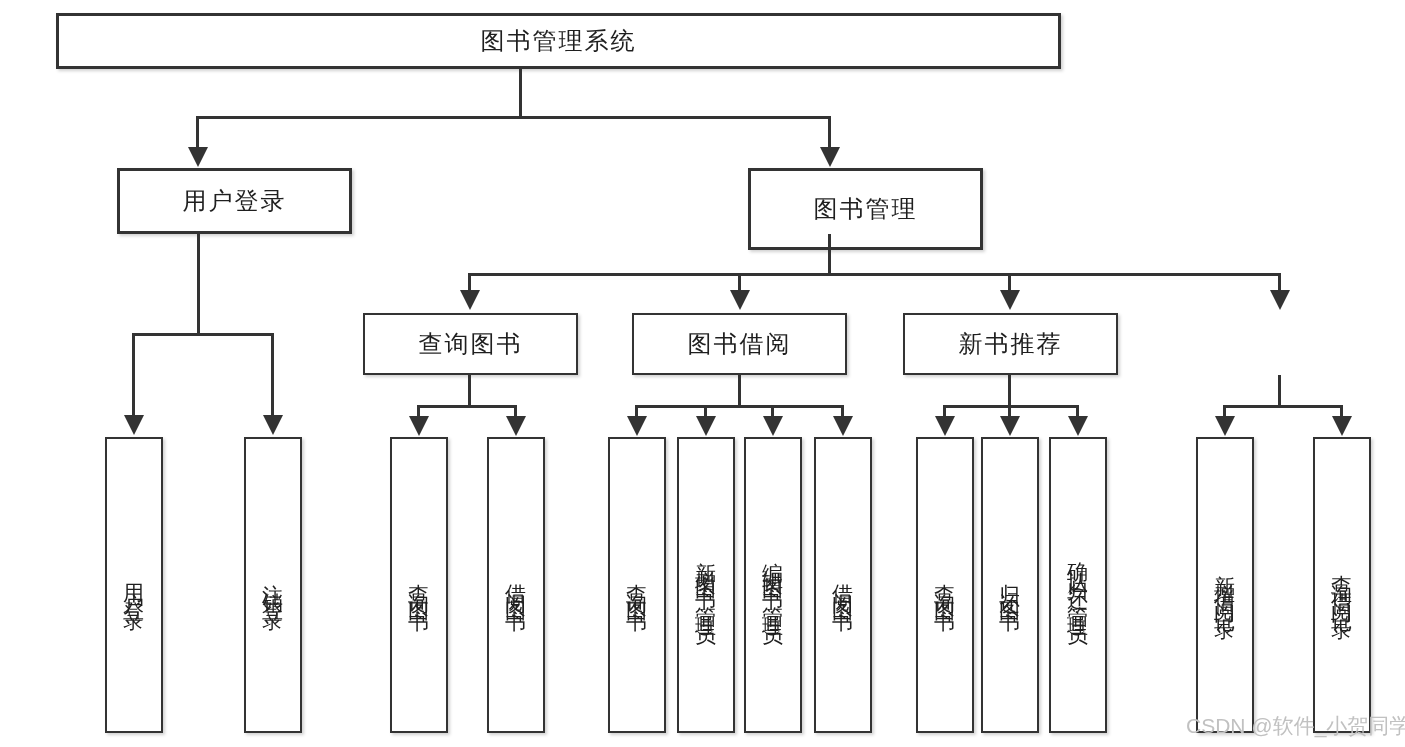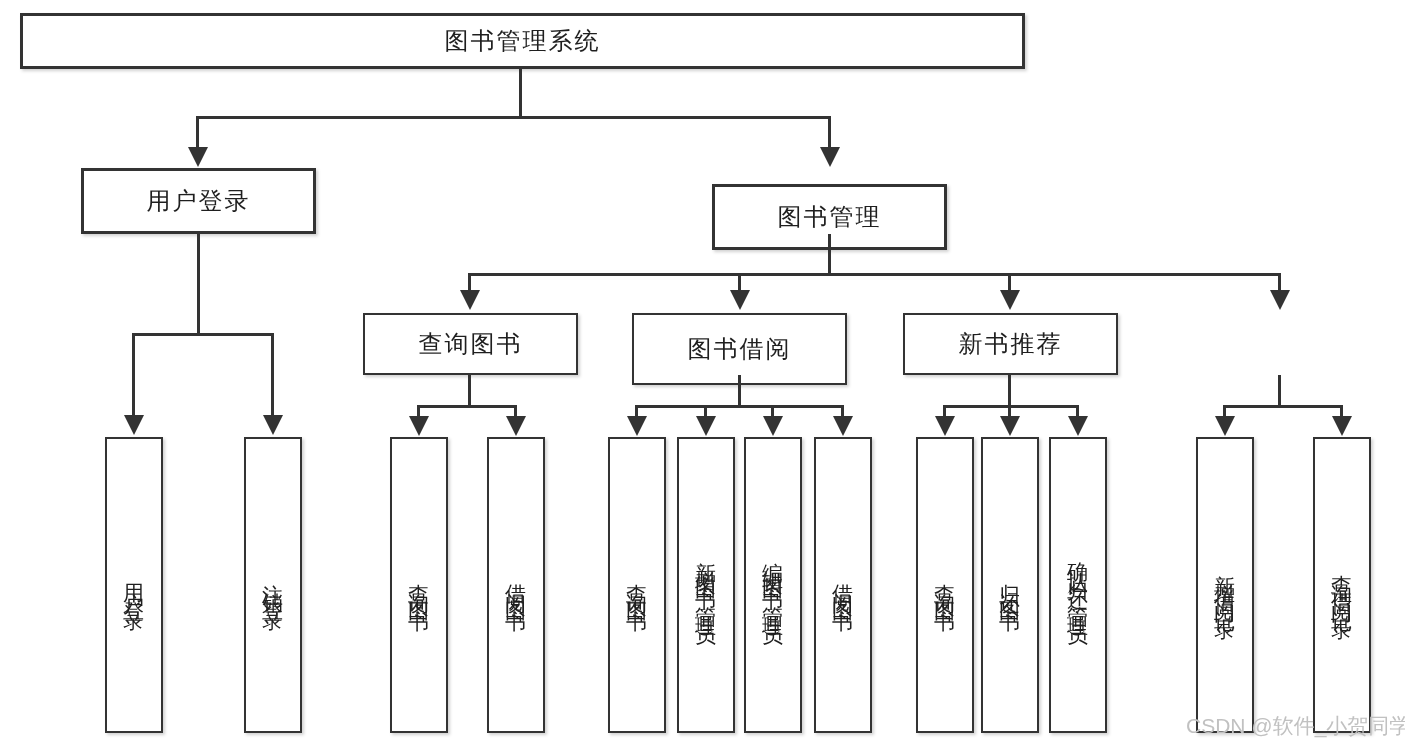--- a/index.html
+++ b/index.html
@@ -11,21 +11,21 @@
   body{font-family:"Liberation Sans","DejaVu Sans",sans-serif;}
   #stage{
     position:relative;width:1405px;height:747px;background:#ffffff;overflow:hidden;
   }
   .box{
     position:absolute;background:#ffffff;border:2px solid var(--line);
     display:flex;align-items:center;justify-content:center;
     box-sizing:border-box;color:var(--text);
     box-shadow:2px 2px 3px rgba(0,0,0,0.18);
   }
-  .box.bold{border-width:3px;}
+  .box.bold{border-width:3px;margin-left:36px;}
   .hdr{font-size:24px;letter-spacing:2px;white-space:nowrap;}
   .leaf{width:58px;height:296px;top:437px;}
   .vtext{
     writing-mode:vertical-rl;text-orientation:mixed;
     font-size:21px;letter-spacing:9px;line-height:1;
     color:var(--text);
   }
   .vline{position:absolute;width:3px;background:var(--line);}
   .hline{position:absolute;height:3px;background:var(--line);}
   .arrowhead{
@@ -50,21 +50,21 @@
   <div class="vline" style="left:519px;top:69px;height:48px;"></div>
   <div class="hline" style="left:196px;top:116px;width:635px;"></div>
   <div class="vline" style="left:196px;top:117px;height:30px;"></div>
   <div class="arrowhead" style="left:188px;top:147px;"></div>
   <div class="vline" style="left:828px;top:117px;height:30px;"></div>
   <div class="arrowhead" style="left:820px;top:147px;"></div>
 
   <div class="box bold hdr" style="left:81px;top:168px;width:235px;height:66px;">
     <span>用户登录</span>
   </div>
-  <div class="box bold hdr" style="left:712px;top:184px;width:235px;height:66px;">
+  <div class="box bold hdr" style="left:712px;top:168px;width:235px;height:82px;">
     <span>图书管理</span>
   </div>
 
   <div class="vline" style="left:197px;top:234px;height:102px;"></div>
   <div class="hline" style="left:132px;top:333px;width:142px;"></div>
   <div class="vline" style="left:132px;top:333px;height:82px;"></div>
   <div class="arrowhead" style="left:124px;top:415px;"></div>
   <div class="vline" style="left:271px;top:333px;height:82px;"></div>
   <div class="arrowhead" style="left:263px;top:415px;"></div>
 
@@ -75,21 +75,21 @@
   <div class="vline" style="left:738px;top:273px;height:17px;"></div>
   <div class="arrowhead" style="left:730px;top:290px;"></div>
   <div class="vline" style="left:1008px;top:273px;height:17px;"></div>
   <div class="arrowhead" style="left:1000px;top:290px;"></div>
   <div class="vline" style="left:1278px;top:273px;height:17px;"></div>
   <div class="arrowhead" style="left:1270px;top:290px;"></div>
 
   <div class="box hdr" style="left:363px;top:313px;width:215px;height:62px;">
     <span>查询图书</span>
   </div>
-  <div class="box hdr" style="left:632px;top:313px;width:215px;height:72px;">
+  <div class="box hdr" style="left:632px;top:313px;width:215px;height:62px;">
     <span>图书借阅</span>
   </div>
   <div class="box hdr" style="left:903px;top:313px;width:215px;height:62px;">
     <span>新书推荐</span>
   </div>
 
   <div class="vline" style="left:468px;top:375px;height:33px;"></div>
   <div class="hline" style="left:417px;top:405px;width:100px;"></div>
   <div class="vline" style="left:417px;top:405px;height:11px;"></div>
   <div class="arrowhead" style="left:409px;top:416px;"></div>

